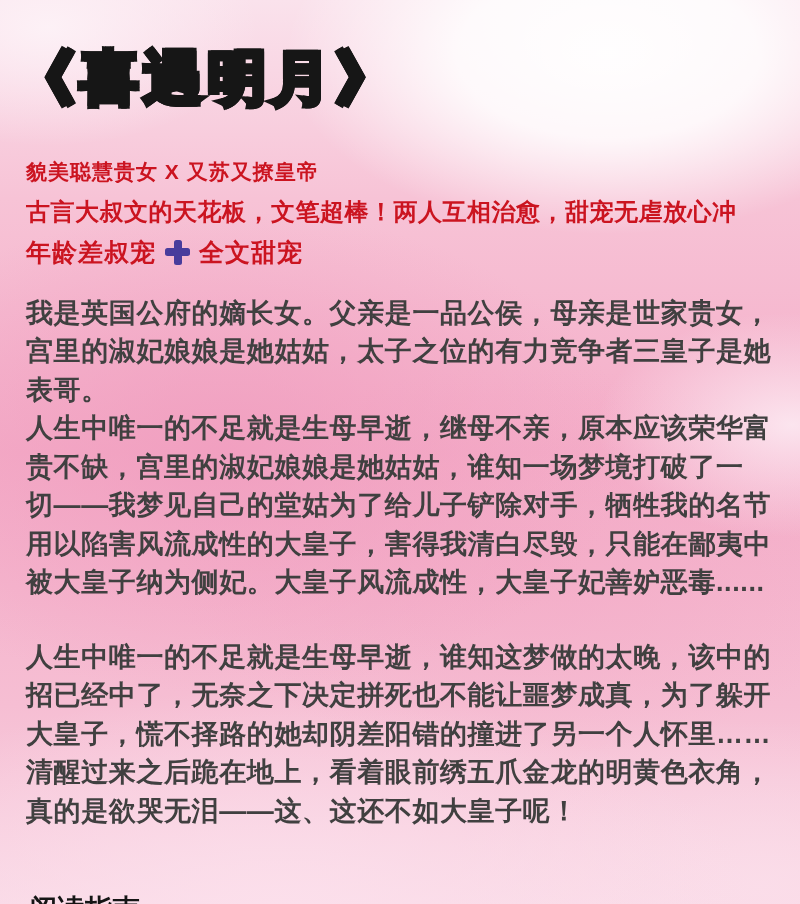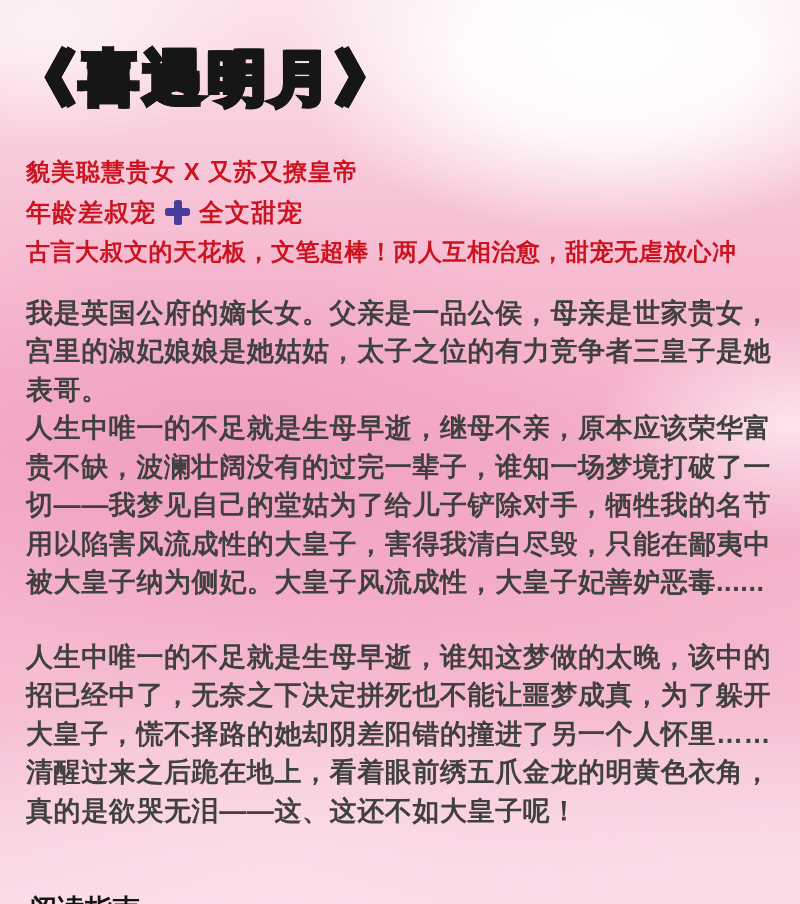--- a/index.html
+++ b/index.html
@@ -51,21 +51,21 @@
 
   .taglines { margin-top: 42px; }
 
   .tagline {
     font-weight: 800;
     color: #cb1420;
     line-height: 40px;
     letter-spacing: 1px;
     white-space: nowrap;
   }
-  .tagline-1 { font-size: 24px; margin-top: 39px; }
+  .tagline-1 { font-size: 21px; margin-top: 39px; }
   .tagline-2 { font-size: 25px; }
   .tagline-3 { font-size: 24px; letter-spacing: 0.5px; }
 
   .plus-icon {
     display: inline-block;
     position: relative;
     width: 25px;
     height: 25px;
     margin: 0 9px;
     vertical-align: -4px;
@@ -106,33 +106,33 @@
 </head>
 <body>
 
 <div class="page">
 
   <h1 class="book-title">《喜遇明月》</h1>
 
   <div class="taglines">
     <div class="tagline tagline-1">貌美聪慧贵女 X 又苏又撩皇帝</div>
 
+    <div class="tagline tagline-3">古言大叔文的天花板，文笔超棒！两人互相治愈，甜宠无虐放心冲</div>
+
     <div class="tagline tagline-2">
       <span>年龄差叔宠</span><span class="plus-icon"></span><span>全文甜宠</span>
     </div>
-
-    <div class="tagline tagline-3">古言大叔文的天花板，文笔超棒！两人互相治愈，甜宠无虐放心冲</div>
   </div>
 
   <div class="synopsis">
     <p class="para-1">我是英国公府的嫡长女。父亲是一品公侯，母亲是世家贵女，
 宫里的淑妃娘娘是她姑姑，太子之位的有力竞争者三皇子是她
 表哥。</p>
     <p class="para-2">人生中唯一的不足就是生母早逝，继母不亲，原本应该荣华富
-贵不缺，波澜壮阔没有的过完一辈子，谁知一场梦境打破了一
+贵不缺，宫里的淑妃娘娘是她姑姑，谁知一场梦境打破了一
 切——我梦见自己的堂姑为了给儿子铲除对手，牺牲我的名节
 用以陷害风流成性的大皇子，害得我清白尽毁，只能在鄙夷中
 被大皇子纳为侧妃。大皇子风流成性，大皇子妃善妒恶毒......</p>
     <p class="para-3">人生中唯一的不足就是生母早逝，谁知这梦做的太晚，该中的
 招已经中了，无奈之下决定拼死也不能让噩梦成真，为了躲开
 大皇子，慌不择路的她却阴差阳错的撞进了另一个人怀里……</p>
     <p class="para-4">清醒过来之后跪在地上，看着眼前绣五爪金龙的明黄色衣角，
 真的是欲哭无泪——这、这还不如大皇子呢！</p>
   </div>
 

